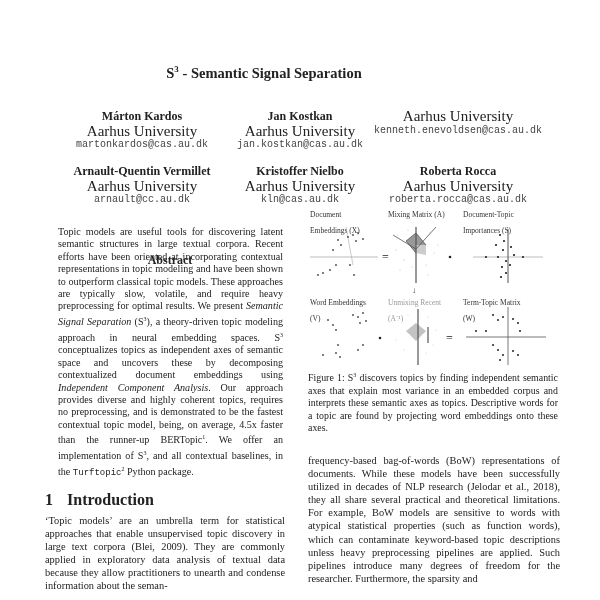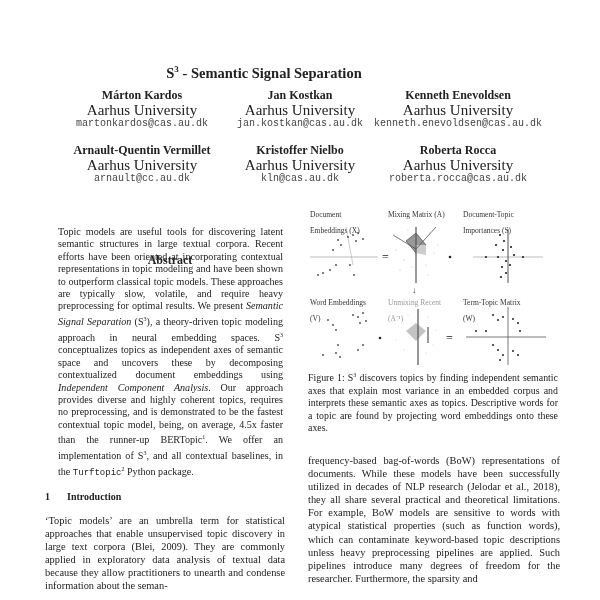--- a/index.html
+++ b/index.html
@@ -1,28 +1,28 @@
 <!DOCTYPE html>
 <html><head>
 <meta charset="utf-8">
 <style>
   html, body { margin:0; padding:0; background:#fff; }
   body { width:600px; height:600px; overflow:hidden; position:relative; font-family:"Liberation Serif", serif; color:#222; }
   .title { position:absolute; top:64px; left:0; width:528px; text-align:center; font-weight:bold; font-size:14.5px; }
   .title sup { font-size:9px; }
-  .author { position:absolute; width:200px; text-align:center; line-height:14.5px; }
+  .author { position:absolute; width:200px; text-align:center; line-height:14.5px;margin-top:21px; }
   .author .name { font-weight:bold; font-size:12px; }
   .author .aff { font-size:15px; }
   .author .email { font-family:"Liberation Mono", monospace; font-size:10px; color:#444; }
   .abstract-h { position:absolute; top:206px; left:60px; width:220px; text-align:center; font-weight:bold; font-size:12px;margin-top:47px; }
   .abstract { position:absolute; top:226px; left:58px; width:225px; font-size:10.1px; line-height:12.4px; text-align:justify; }
   .abstract i { font-style:italic; }
   .abstract sup { font-size:6px; }
   .mono { font-family:"Liberation Mono", monospace; font-size:9px; }
-  .sec-h { position:absolute; top:491px; left:45px; font-weight:bold; font-size:10px; }
+  .sec-h { position:absolute; top:491px; left:45px; font-weight:bold; font-size:16px; }
   .sec-h .num { display:inline-block; width:22px; }
   .intro { position:absolute; top:514px; left:45px; width:240px; font-size:10.4px; line-height:13px; text-align:justify; }
   .fig { position:absolute; top:205px; left:308px; width:250px; height:162px; }
   .fig .lab { position:absolute; font-size:7.5px; line-height:16px; color:#333; }
   .fig .lab.grey { color:#999; }
   .caption { position:absolute; top:369px; left:308px; width:250px; font-size:9.9px; line-height:12.4px; text-align:justify; }
   .caption sup { font-size:6px; }
   .rightcol { position:absolute; top:454px; left:308px; width:252px; font-size:10.4px; line-height:13.1px; text-align:justify; }
 </style>
 </head>
@@ -34,21 +34,20 @@
   <div class="name">Márton Kardos</div>
   <div class="aff">Aarhus University</div>
   <div class="email">martonkardos@cas.au.dk</div>
 </div>
 <div class="author" style="top:88px; left:200px;">
   <div class="name">Jan Kostkan</div>
   <div class="aff">Aarhus University</div>
   <div class="email">jan.kostkan@cas.au.dk</div>
 </div>
 <div class="author" style="top:88px; left:358px;">
-  <div class="name">Kenneth Enevoldsen</div>
   <div class="aff">Aarhus University</div>
   <div class="email">kenneth.enevoldsen@cas.au.dk</div>
 </div>
 <div class="author" style="top:143px; left:42px;">
   <div class="name">Arnault-Quentin Vermillet</div>
   <div class="aff">Aarhus University</div>
   <div class="email">arnault@cc.au.dk</div>
 </div>
 <div class="author" style="top:143px; left:200px;">
   <div class="name">Kristoffer Nielbo</div>

